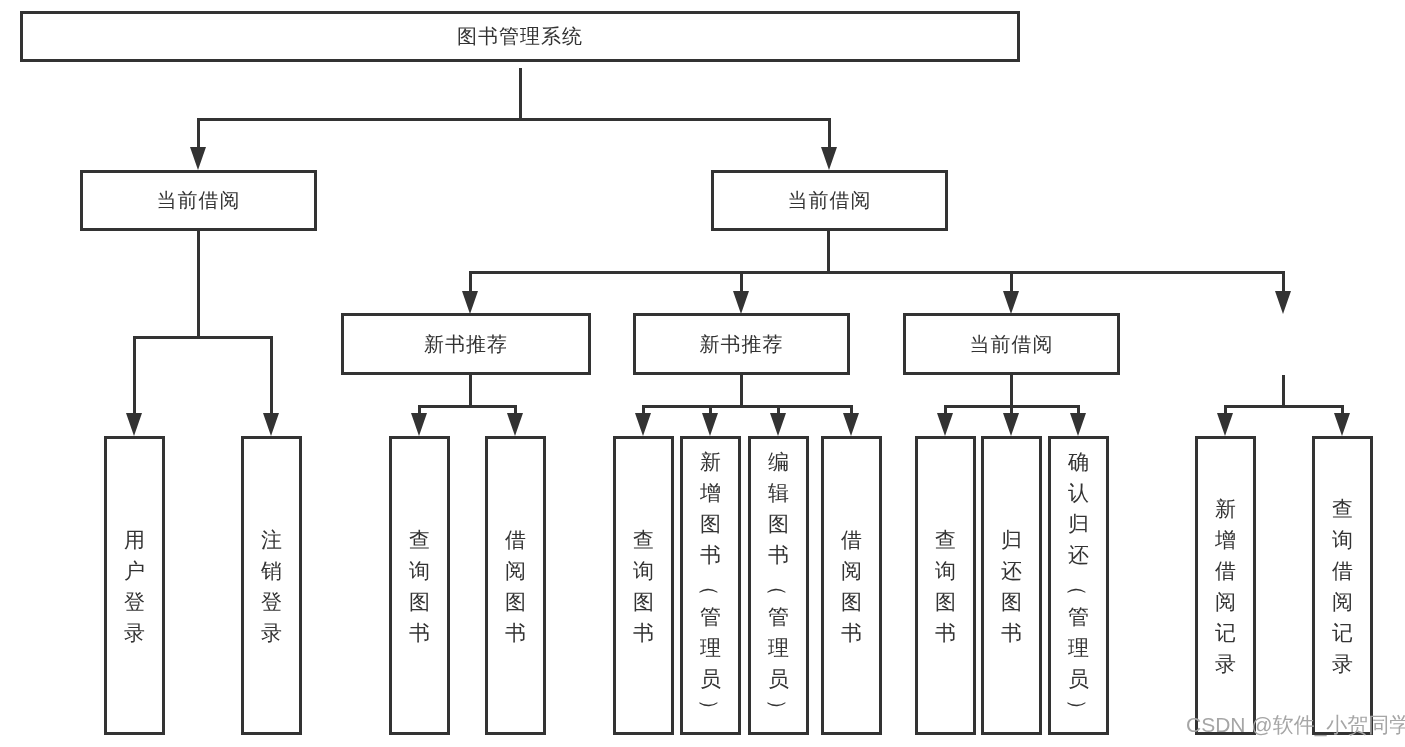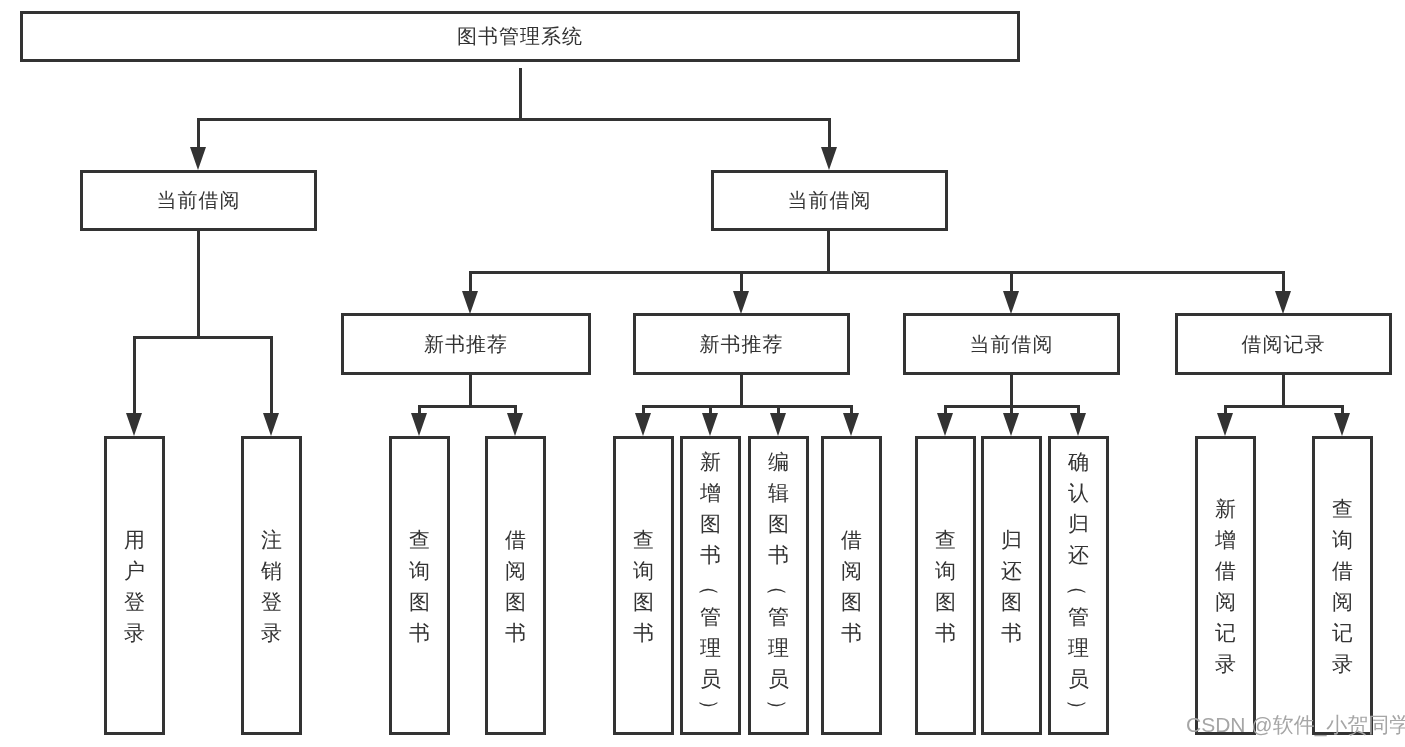--- a/index.html
+++ b/index.html
@@ -99,23 +99,20 @@
 
   <div class="box hbox" style="left:341px;top:313px;width:250px;height:62px">
     <span>新书推荐</span>
   </div>
   <div class="box hbox" style="left:633px;top:313px;width:217px;height:62px">
     <span>新书推荐</span>
   </div>
   <div class="box hbox" style="left:903px;top:313px;width:217px;height:62px">
     <span>当前借阅</span>
   </div>
-  <div class="box hbox" style="left:1175px;top:313px;width:217px;height:62px">
-    <span>借阅记录</span>
-  </div>
 
   <div class="box vbox" style="left:104px;top:436px">
     <span class="vtext">
         <span class="vch">用</span>
         <span class="vch">户</span>
         <span class="vch">登</span>
         <span class="vch">录</span>
       </span>
   </div>
   <div class="box vbox" style="left:241px;top:436px">

